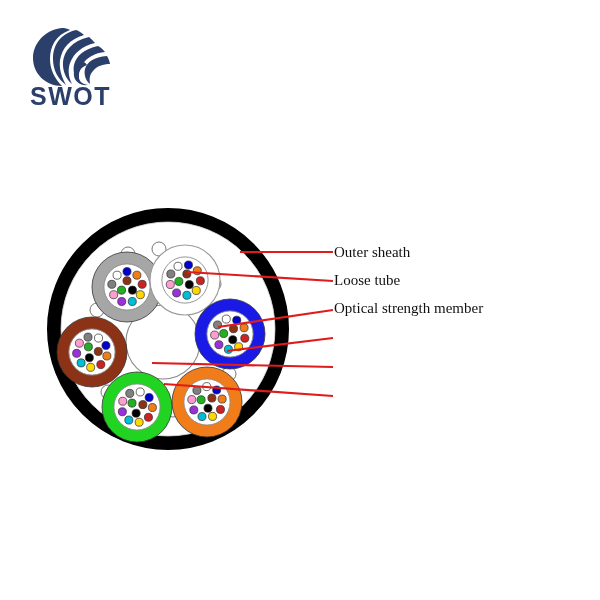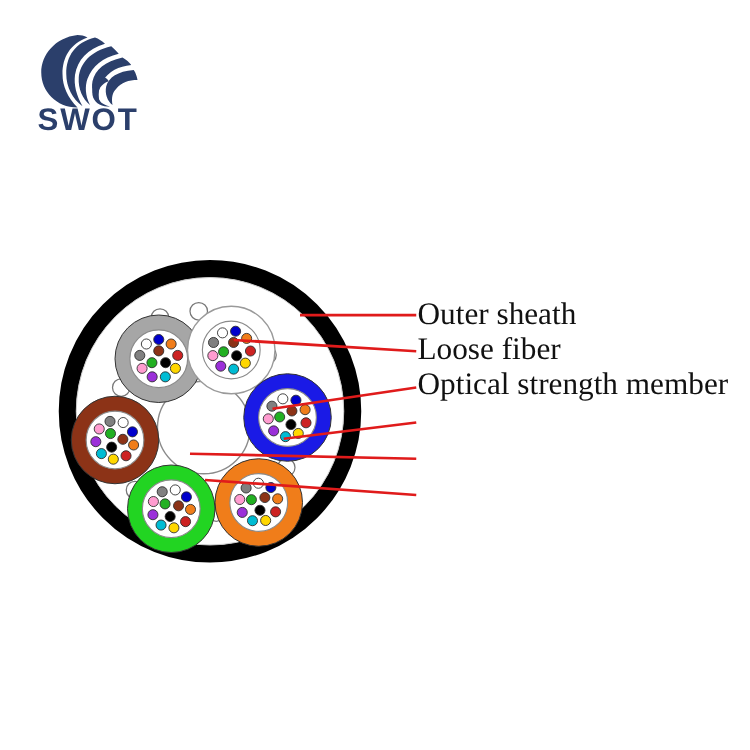--- a/index.html
+++ b/index.html
@@ -46,21 +46,21 @@
   }
   .labels {
     position: absolute;
     left: 334px;
     top: 238px;
     width: 262px;
   }
   .label-row {
     height: 28.2px;
     line-height: 28.2px;
-    font-size: 25px;
+    font-size: 15px;
     color: #111111;
     white-space: nowrap;
     font-family: "Liberation Serif", serif;
   }
 </style>
 </head>
 <body>
 
 <div id="stage">
 
@@ -207,17 +207,17 @@
       <line x1="187" y1="272" x2="333" y2="281"></line>
       <line x1="218" y1="327" x2="333" y2="310"></line>
       <line x1="227" y1="351" x2="333" y2="338"></line>
       <line x1="152" y1="363" x2="333" y2="367"></line>
       <line x1="164" y1="384" x2="333" y2="396"></line>
     </g>
   </svg>
 
   <div class="labels">
     <div class="label-row">Outer sheath</div>
-    <div class="label-row">Loose fiber</div>
+    <div class="label-row">Loose tube</div>
     <div class="label-row">Optical strength member</div>
   </div>
 
 </div>
 
 </body></html>

